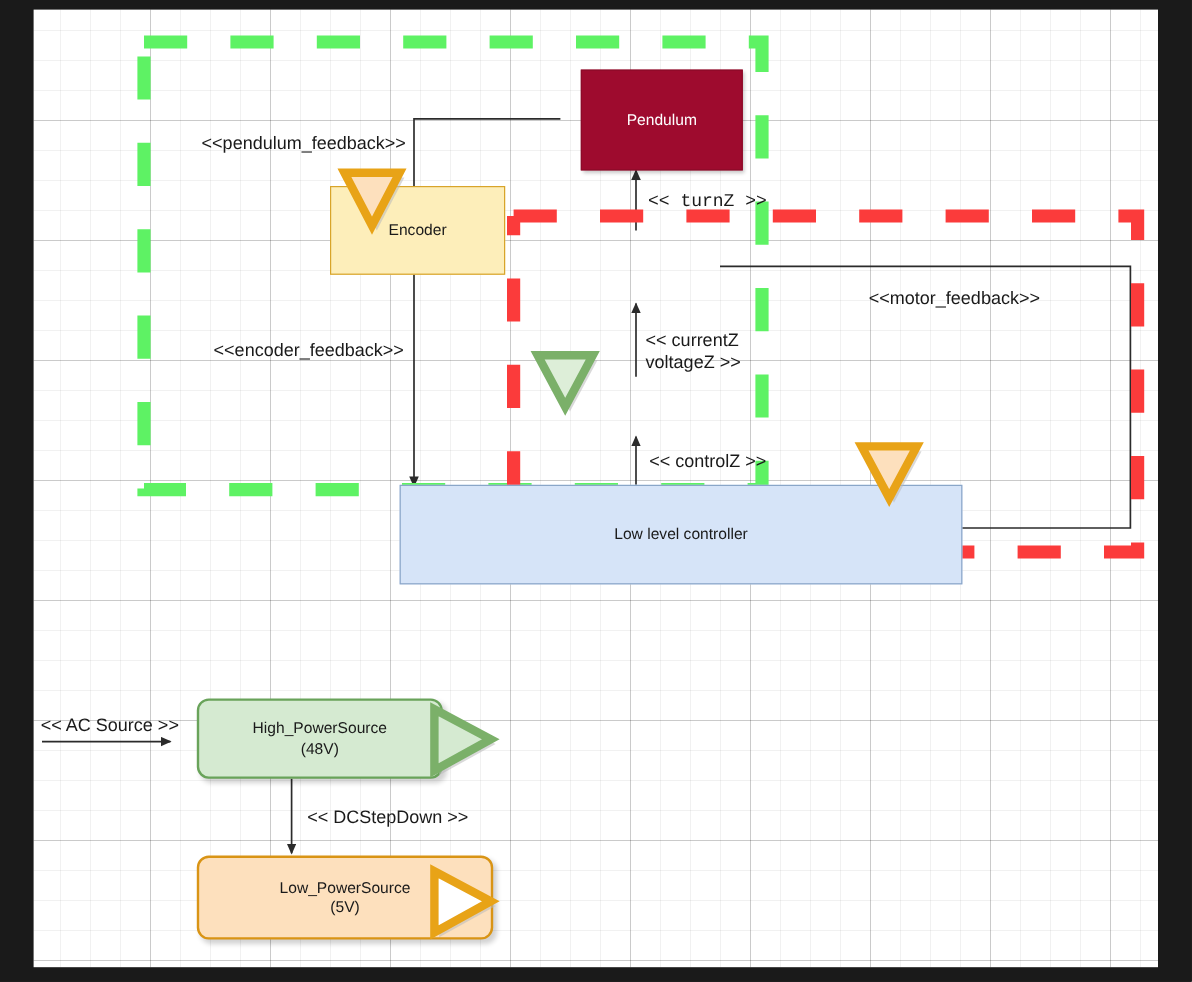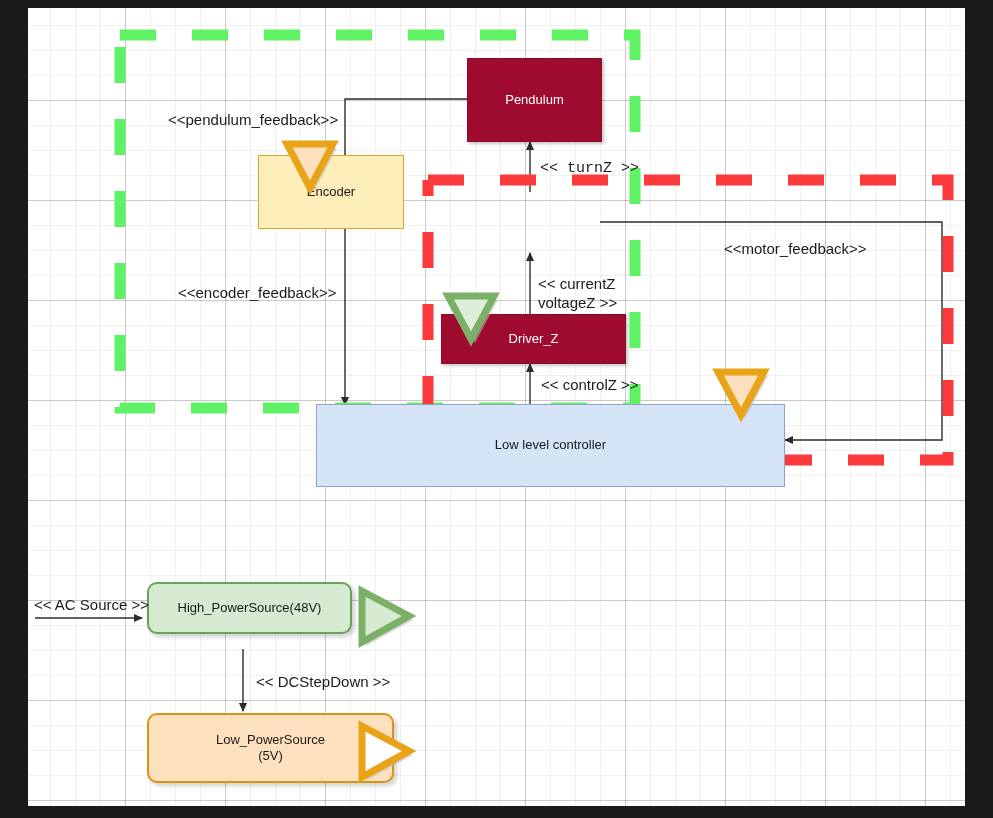--- a/index.html
+++ b/index.html
@@ -10,21 +10,21 @@
           background-color:#ffffff;
           background-image:
             linear-gradient(to right, rgba(0,0,0,0.16) 1px, transparent 1px),
             linear-gradient(to bottom, rgba(0,0,0,0.16) 1px, transparent 1px),
             linear-gradient(to right, rgba(0,0,0,0.055) 1px, transparent 1px),
             linear-gradient(to bottom, rgba(0,0,0,0.055) 1px, transparent 1px);
           background-size:100px 100px,100px 100px,25px 25px,25px 25px;
           background-position:-3px -8px,-3px -8px,-3px -8px,-3px -8px;
           overflow:hidden;}
   .blk{position:absolute;box-sizing:border-box;display:flex;align-items:center;
-       justify-content:center;text-align:center;line-height:1.25;}
+       justify-content:center;text-align:center;line-height:1.25;margin-left:17px;}
   .dark{background:#9e0b2e;border:1px solid #8c0a29;color:#ffffff;font-size:13px;
         box-shadow:2px 2px 3px rgba(0,0,0,0.22);}
   .encoder{background:#fdeeba;border:1px solid #d8a42a;color:#1a1a1a;font-size:13px;}
   .llc{background:#d6e4f8;border:1px solid #8aa6c8;color:#1a1a1a;font-size:13px;}
   .pwr-hi{background:#d5ead1;border:2px solid #69a35a;border-radius:10px;
           color:#1a1a1a;font-size:13px;box-shadow:3px 3px 4px rgba(0,0,0,0.18);}
   .pwr-lo{background:#fde0bd;border:2px solid #d99415;border-radius:10px;
           color:#1a1a1a;font-size:13px;box-shadow:3px 3px 4px rgba(0,0,0,0.18);}
   .lbl{position:absolute;font-size:15px;color:#1a1a1a;white-space:pre;line-height:1.25;}
   .lbl.c{text-align:left;}
@@ -66,33 +66,30 @@
       <path d="M92,27 L607,27 L607,400 L92,400 L92,27" fill="none" stroke="#5ef264" stroke-width="11" stroke-dasharray="36 36" stroke-linecap="butt"></path>
 
       <path d="M400,172 L920,172 L920,452 L400,452 L400,172" fill="none" stroke="#fb3b3b" stroke-width="11" stroke-dasharray="36 36" stroke-linecap="butt"></path>
     </svg>
 
     <div class="blk dark" style="left:439px;top:50px;width:135px;height:84px;">
       <span>Pendulum</span>
     </div>
 
 
-    <div class="blk dark" style="left:413px;top:306px;width:185px;height:50px;">
-      <span>Driver_Z</span>
-    </div>
 
     <div class="blk encoder" style="left:230px;top:147px;width:146px;height:74px;">
       <span>Encoder</span>
     </div>
 
     <div class="blk llc" style="left:288px;top:396px;width:469px;height:83px;">
       <span>Low level controller</span>
     </div>
 
-    <div class="blk pwr-hi" style="left:119px;top:574px;width:205px;height:52px;flex-direction:row;">
+    <div class="blk pwr-hi" style="left:119px;top:574px;width:205px;height:67px;flex-direction:column;">
       <span>High_PowerSource</span>
       <span>(48V)</span>
     </div>
 
     <div class="blk pwr-lo" style="left:119px;top:705px;width:247px;height:70px;flex-direction:column;">
       <span>Low_PowerSource</span>
       <span>(5V)</span>
     </div>
 
     <svg class="ov" viewBox="0 0 937 798">

